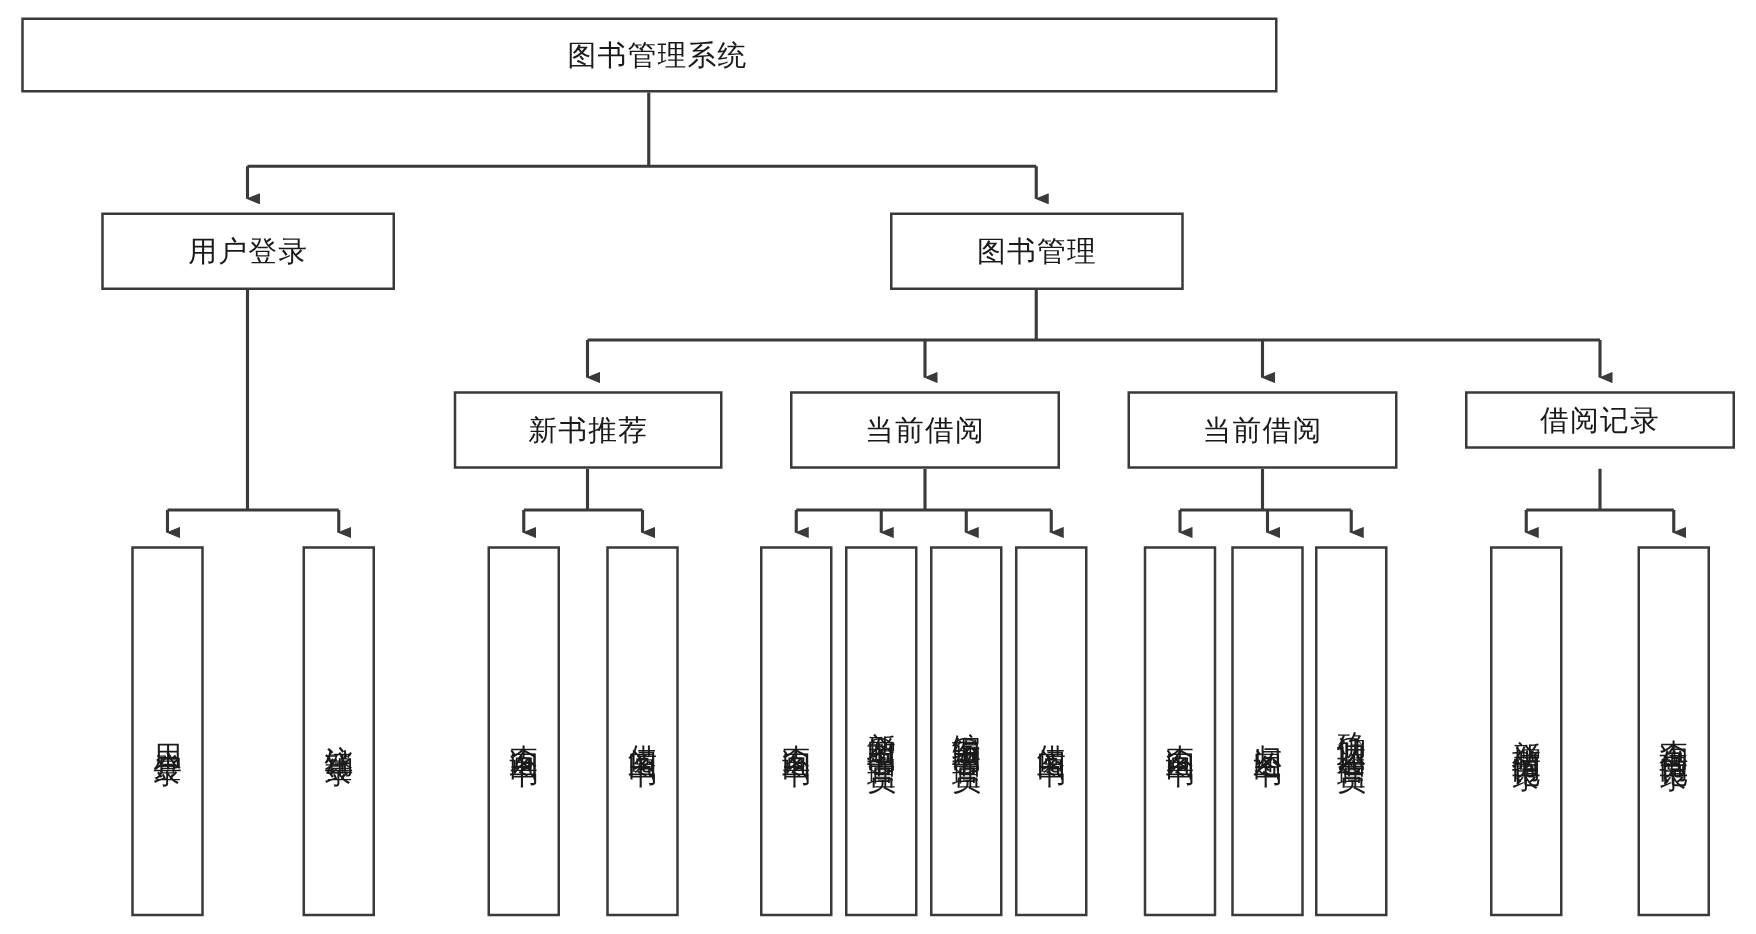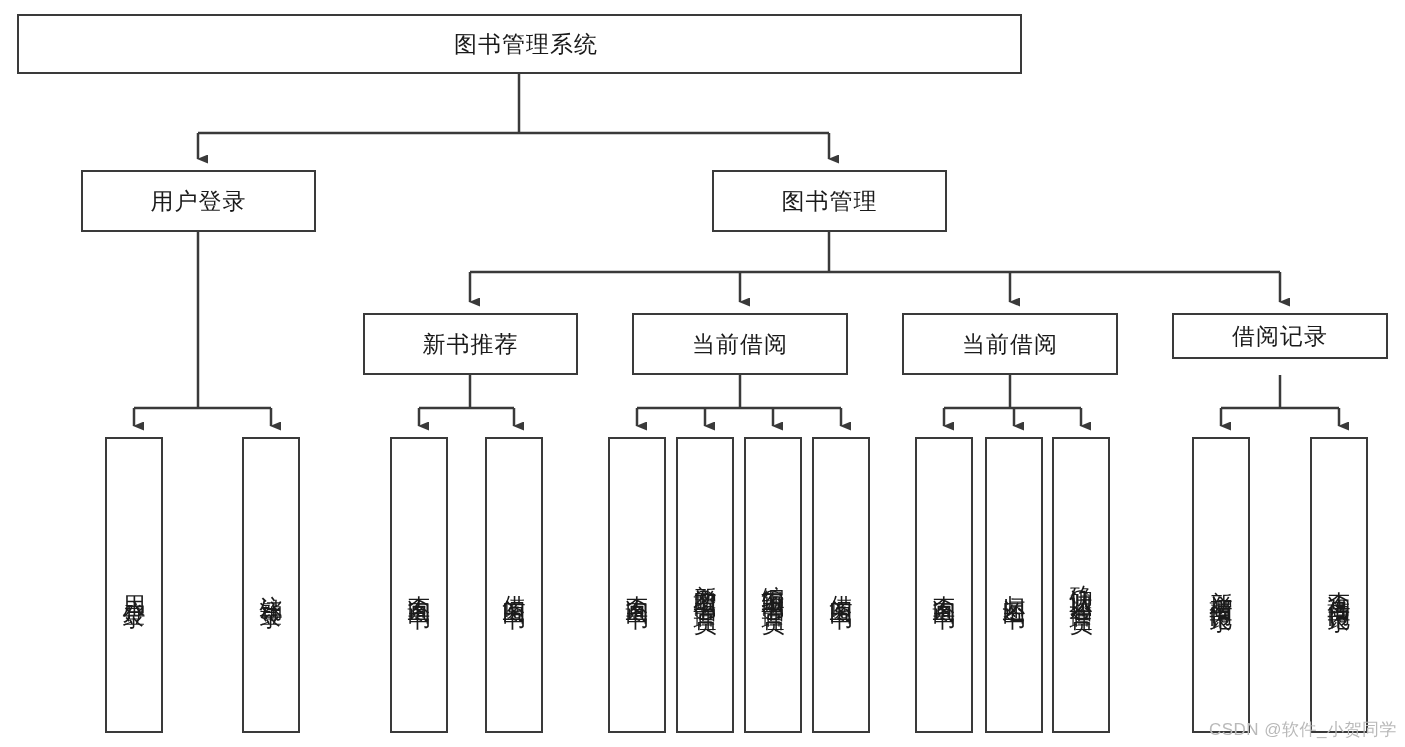--- a/index.html
+++ b/index.html
@@ -168,14 +168,13 @@
         <span class="vtext">确认归还（管理员）</span>
       </div>
       <div class="node vert" style="left: 1192px; top: 437px; width: 58px; height: 296px;">
         <span class="vtext">新增借阅记录</span>
       </div>
       <div class="node vert" style="left: 1310px; top: 437px; width: 58px; height: 296px;">
         <span class="vtext">查询借阅记录</span>
       </div>
     </div>
 
-  <div class="watermark">CSDN @软件_小贺同学</div>
 </div>
 
 </body></html>

